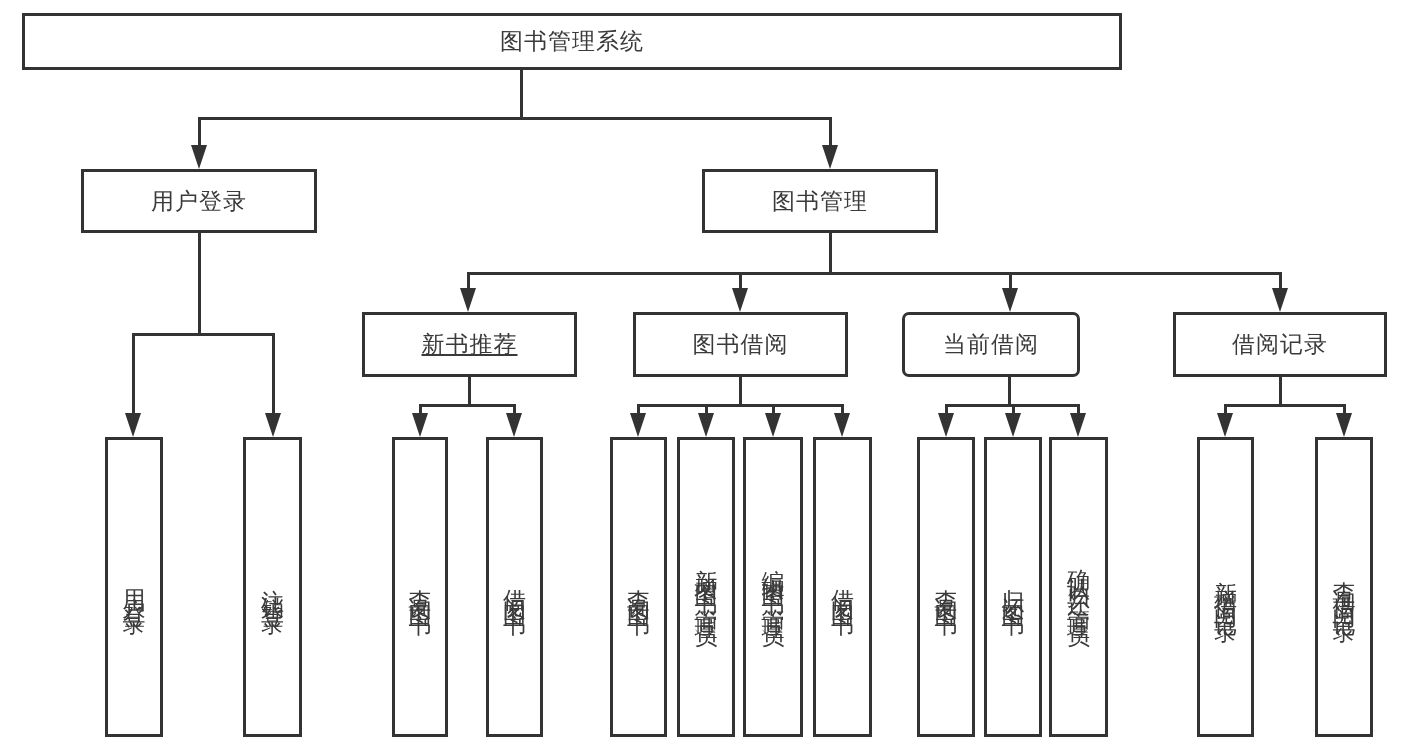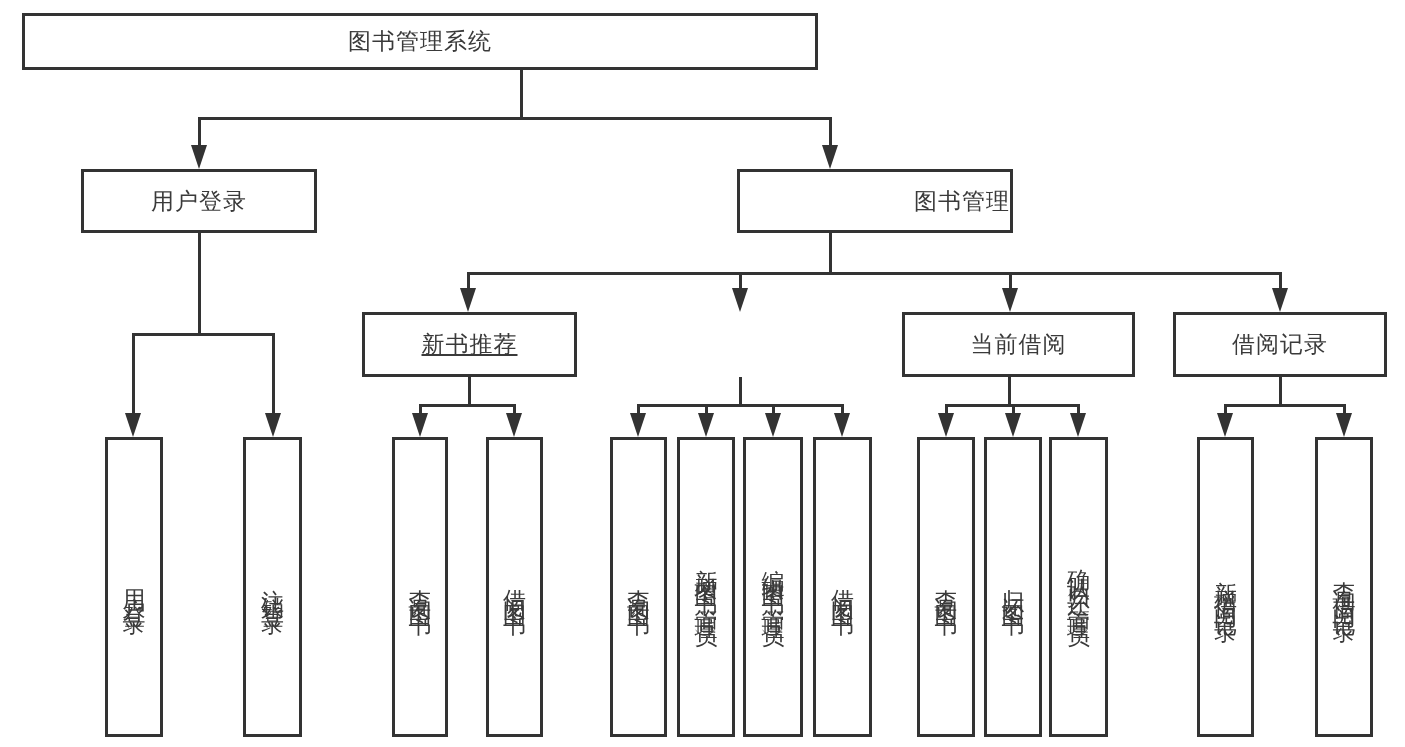--- a/index.html
+++ b/index.html
@@ -57,35 +57,38 @@
     white-space:nowrap;
     text-shadow:0 0 2px #ffffff;
     z-index:5;
   }
 </style>
 </head>
 <body>
 
 <div id="stage">
 
-  <div class="box" style="left:22px;top:13px;width:796px;height:57px;">
+  <div class="box" style="left:22px;top:13px;width:1100px;height:57px;">
     <span>图书管理系统</span>
   </div>
 
   <div class="box" style="left:81px;top:169px;width:236px;height:64px;">
     <span>用户登录</span>
   </div>
-  <div class="box" style="left:737px;top:169px;width:276px;height:64px;justify-content:flex-end;">
+  <div class="box" style="left:702px;top:169px;width:236px;height:64px;">
     <span>图书管理</span>
   </div>
 
   <div class="box" style="left:362px;top:312px;width:215px;height:65px;text-decoration:underline;">
     <span>新书推荐</span>
   </div>
-  <div class="box" style="left:902px;top:312px;width:233px;height:65px;">
+  <div class="box" style="left:633px;top:312px;width:215px;height:65px;">
+    <span>图书借阅</span>
+  </div>
+  <div class="box" style="left:902px;top:312px;width:178px;height:65px;border-radius:7px;">
     <span>当前借阅</span>
   </div>
   <div class="box" style="left:1173px;top:312px;width:214px;height:65px;">
     <span>借阅记录</span>
   </div>
 
   <div class="vbox" style="left:105px;top:437px;width:58px;height:300px;">
     <span>用户登录</span>
   </div>
   <div class="vbox" style="left:243px;top:437px;width:59px;height:300px;">

